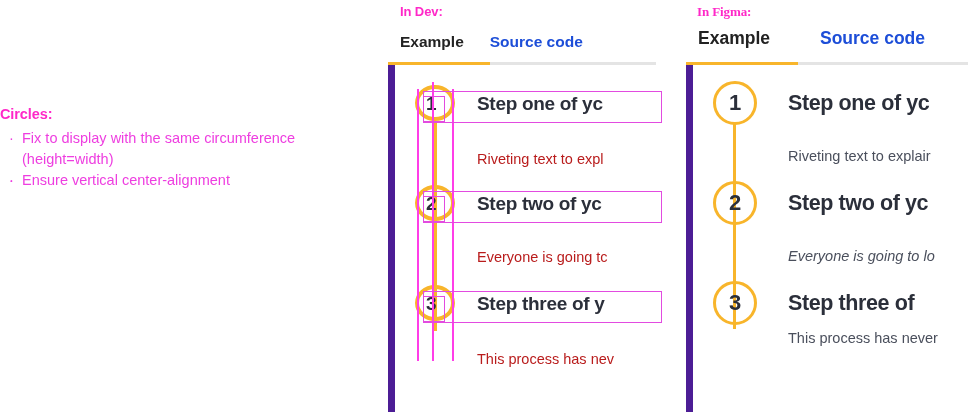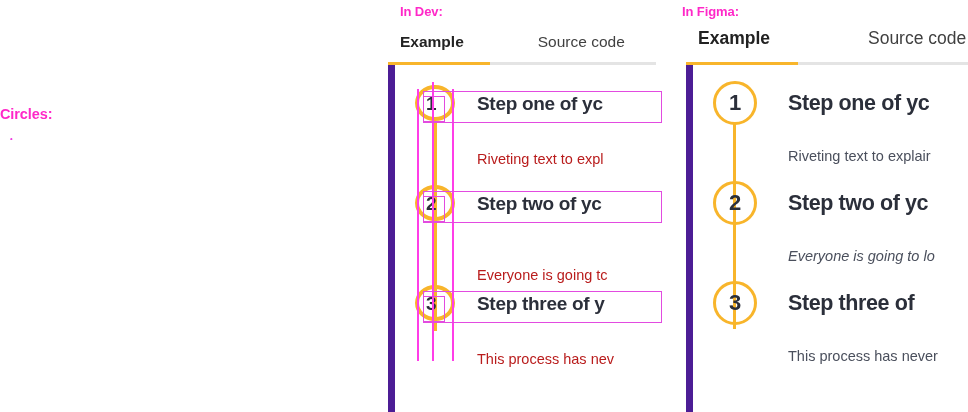--- a/index.html
+++ b/index.html
@@ -81,23 +81,22 @@
   .tab {
     position: relative;
     white-space: nowrap;
     cursor: pointer;
   }
   .tab.active {
     color: #222222;
     font-weight: bold;
   }
   .tab.inactive {
-    color: #404040;
-    font-weight: normal;
-    margin-left: 48px;
+    color: #1d4ed8;
+    font-weight: bold;
   }
   .tab-underline-track {
     position: absolute;
     height: 3px;
     background: #E4E4E4;
   }
   .tab-underline-active {
     position: absolute;
     height: 3px;
     background: #F8B52B;
@@ -169,21 +168,21 @@
   }
   .guide-box {
     position: absolute;
     border: 1.5px solid #E24BE0;
     box-sizing: border-box;
     background: transparent;
   }
 
   
   #figma-panel { left: 680px; width: 288px; }
-  #figma-label { left: 2px; }
+  #figma-label { left: 17px; font-family: Liberation Serif, serif; }
   #figma-tabs { left: 18px; top: 28px; font-size: 17.5px; gap: 50px; }
   #figma-underline-track { left: 6px; top: 62px; width: 282px; }
   #figma-underline-active { left: 6px; top: 62px; width: 112px; }
   #figma-body { left: 6px; top: 65px; width: 282px; height: 347px; }
 
   .fg-step {
     position: absolute;
     left: 0;
     width: 282px;
   }
@@ -230,26 +229,28 @@
   }
 </style>
 </head>
 <body>
 
 <div id="annotation-panel">
   <div id="annotation-title">Circles:</div>
   <ul id="annotation-list">
     <li>
       <span class="bullet-dot">·</span>
+      <span>Fix to display with the same circumference (height=width)</span>
     </li>
     <li>
       <span class="bullet-dot">·</span>
     </li>
     <li>
       <span class="bullet-dot">·</span>
+      <span>Ensure vertical center-alignment</span>
     </li>
   </ul>
 </div>
 
 <div class="panel" id="dev-panel">
 
   <div class="panel-label" id="dev-label">In Dev:</div>
 
   <div class="tabstrip" id="dev-tabs">
     <div class="tab active">Example</div>
@@ -267,21 +268,21 @@
       <div class="dev-circle" style="top:20px;"></div>
       <div class="dev-num" style="top:29px;">1</div>
       <div class="dev-heading" style="top:28px;">Step one of yc</div>
       <div class="dev-desc" style="top:86px;">Riveting text to expl</div>
     </div>
 
     <div class="dev-step" style="top:100px;">
       <div class="dev-circle" style="top:20px;"></div>
       <div class="dev-num" style="top:29px;">2</div>
       <div class="dev-heading" style="top:28px;">Step two of yc</div>
-      <div class="dev-desc" style="top:102px;">Everyone is going tc</div>
+      <div class="dev-desc" style="top:84px;">Everyone is going tc</div>
     </div>
 
     <div class="dev-step" style="top:200px;">
       <div class="dev-circle" style="top:20px;"></div>
       <div class="dev-num" style="top:29px;">3</div>
       <div class="dev-heading" style="top:28px;">Step three of y</div>
       <div class="dev-desc" style="top:86px;">This process has nev</div>
     </div>
 
     <div class="guide-v" style="left:22px;top:24px;height:272px;"></div>
@@ -325,16 +326,16 @@
       <div class="fg-circle" style="top:16px;"></div>
       <div class="fg-num" style="top:16px;">2</div>
       <div class="fg-heading" style="top:26px;">Step two of yc</div>
       <div class="fg-desc" style="top:83px;font-style:italic;">Everyone is going to lo</div>
     </div>
 
     <div class="fg-step" style="top:200px;">
       <div class="fg-circle" style="top:16px;"></div>
       <div class="fg-num" style="top:16px;">3</div>
       <div class="fg-heading" style="top:26px;">Step three of</div>
-      <div class="fg-desc" style="top:83px;">This process has never</div>
+      <div class="fg-desc" style="top:65px;">This process has never</div>
     </div>
   </div>
 </div>
 
 </body></html>

